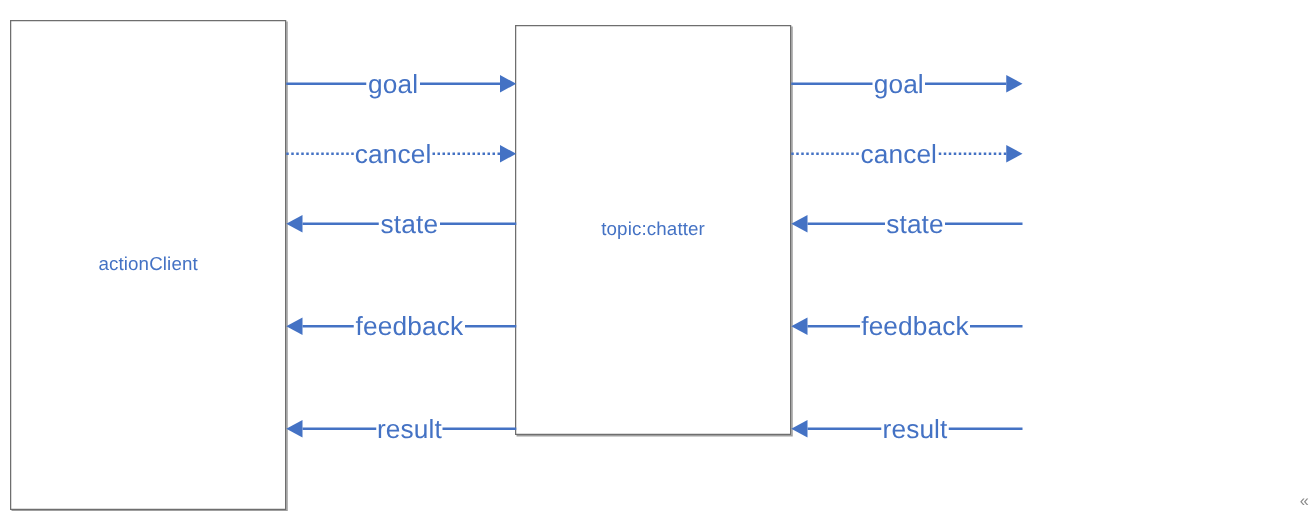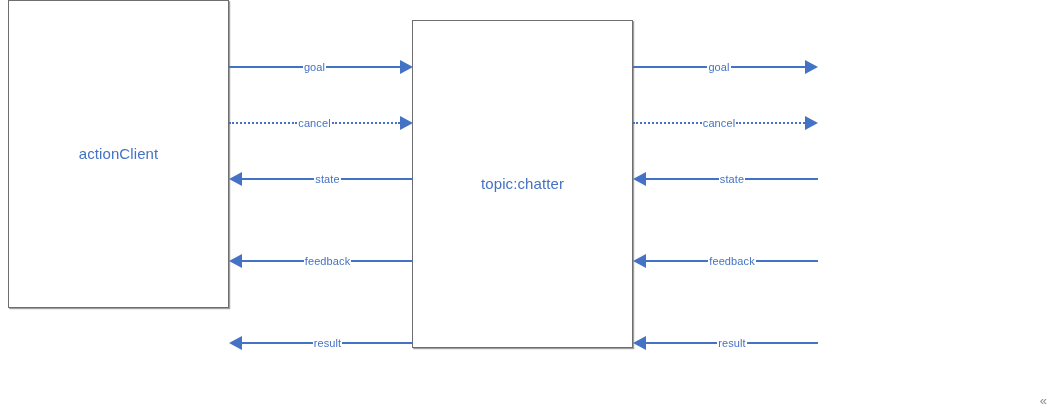--- a/index.html
+++ b/index.html
@@ -34,21 +34,21 @@
     top: 50%;
     transform: translateY(-50%);
     text-align: center;
     color: #4472c4;
     font-size: 15px;
     line-height: 1.2;
     letter-spacing: 0.1px;
     white-space: nowrap;
   }
 
-  #node-action-client { left: 8px;   top: 0; width: 221px; height: 308px; }
+  #node-action-client { left: 8px;   top: 16px; width: 221px; height: 392px; }
   #node-topic-chatter { left: 412px; top: 20px; width: 221px; height: 328px; }
   #node-action-server { left: 817px; top: 8px; width: 214px; height: 392px; }
 
   
   .edge {
     position: absolute;
     height: 26px;
     display: flex;
     align-items: center;
     justify-content: center;
@@ -59,21 +59,21 @@
     border-top: 2px solid #4472c4;
     position: relative;
     top: 0px;
   }
   .edge.dotted .seg {
     border-top-style: dotted;
     border-top-width: 2.6px;
   }
   .edge .edge-label {
     color: #4472c4;
-    font-size: 11px;
+    font-size: 21px;
     line-height: 1;
     white-space: nowrap;
     padding: 0 1px;
     letter-spacing: 0.1px;
   }
   
   .head {
     flex: 0 0 auto;
     width: 0;
     height: 0;

